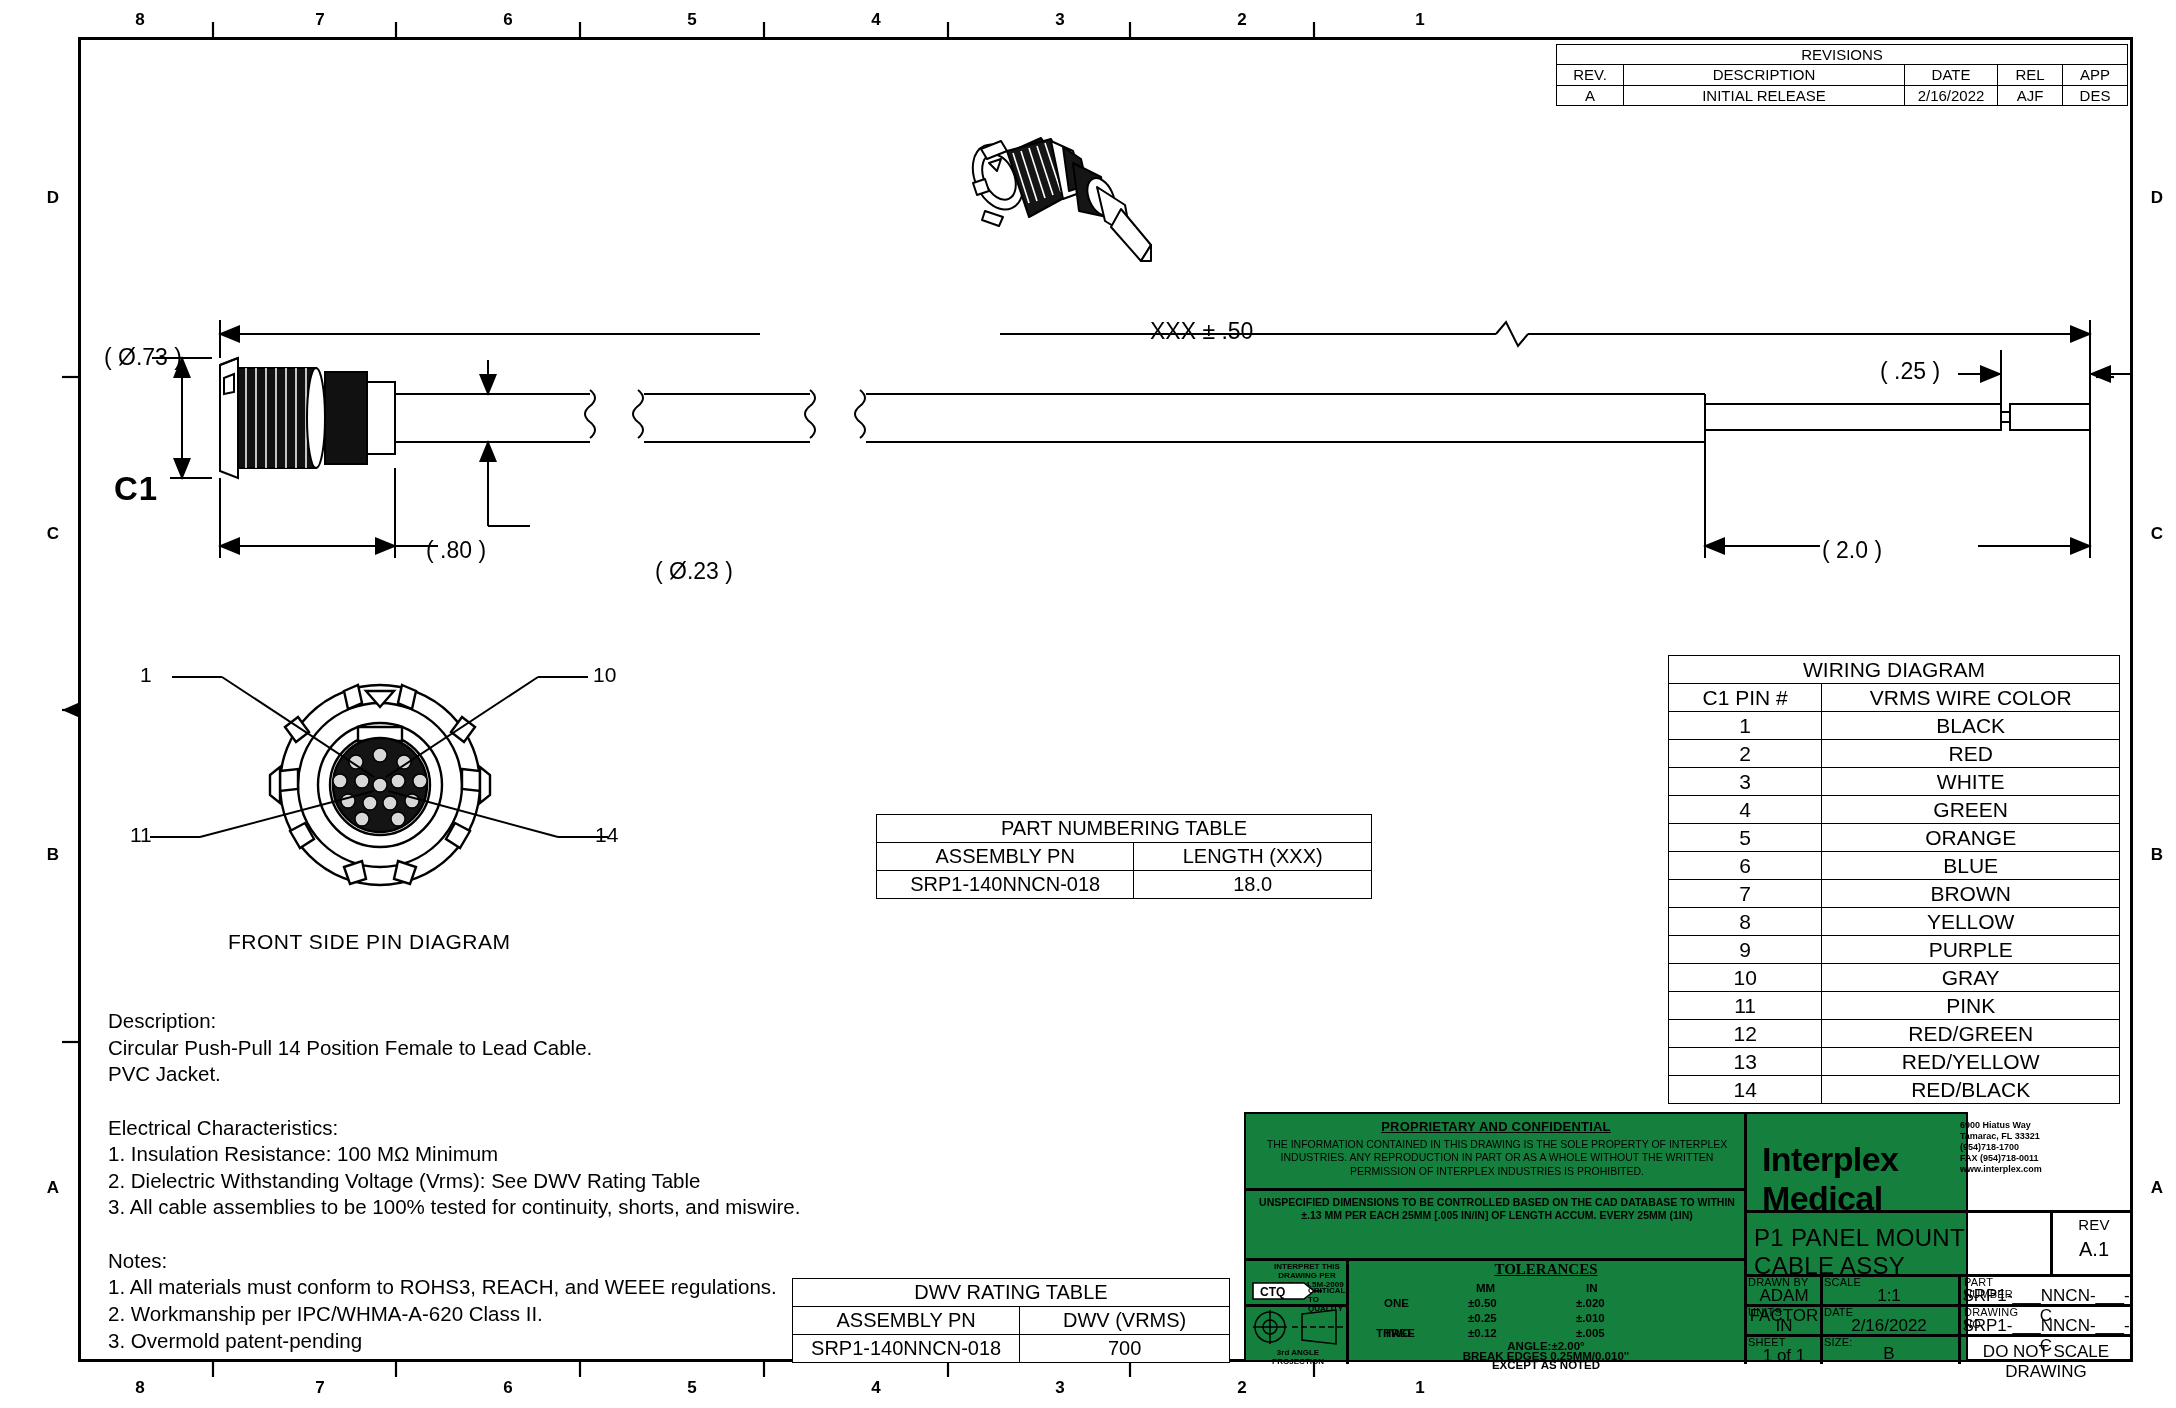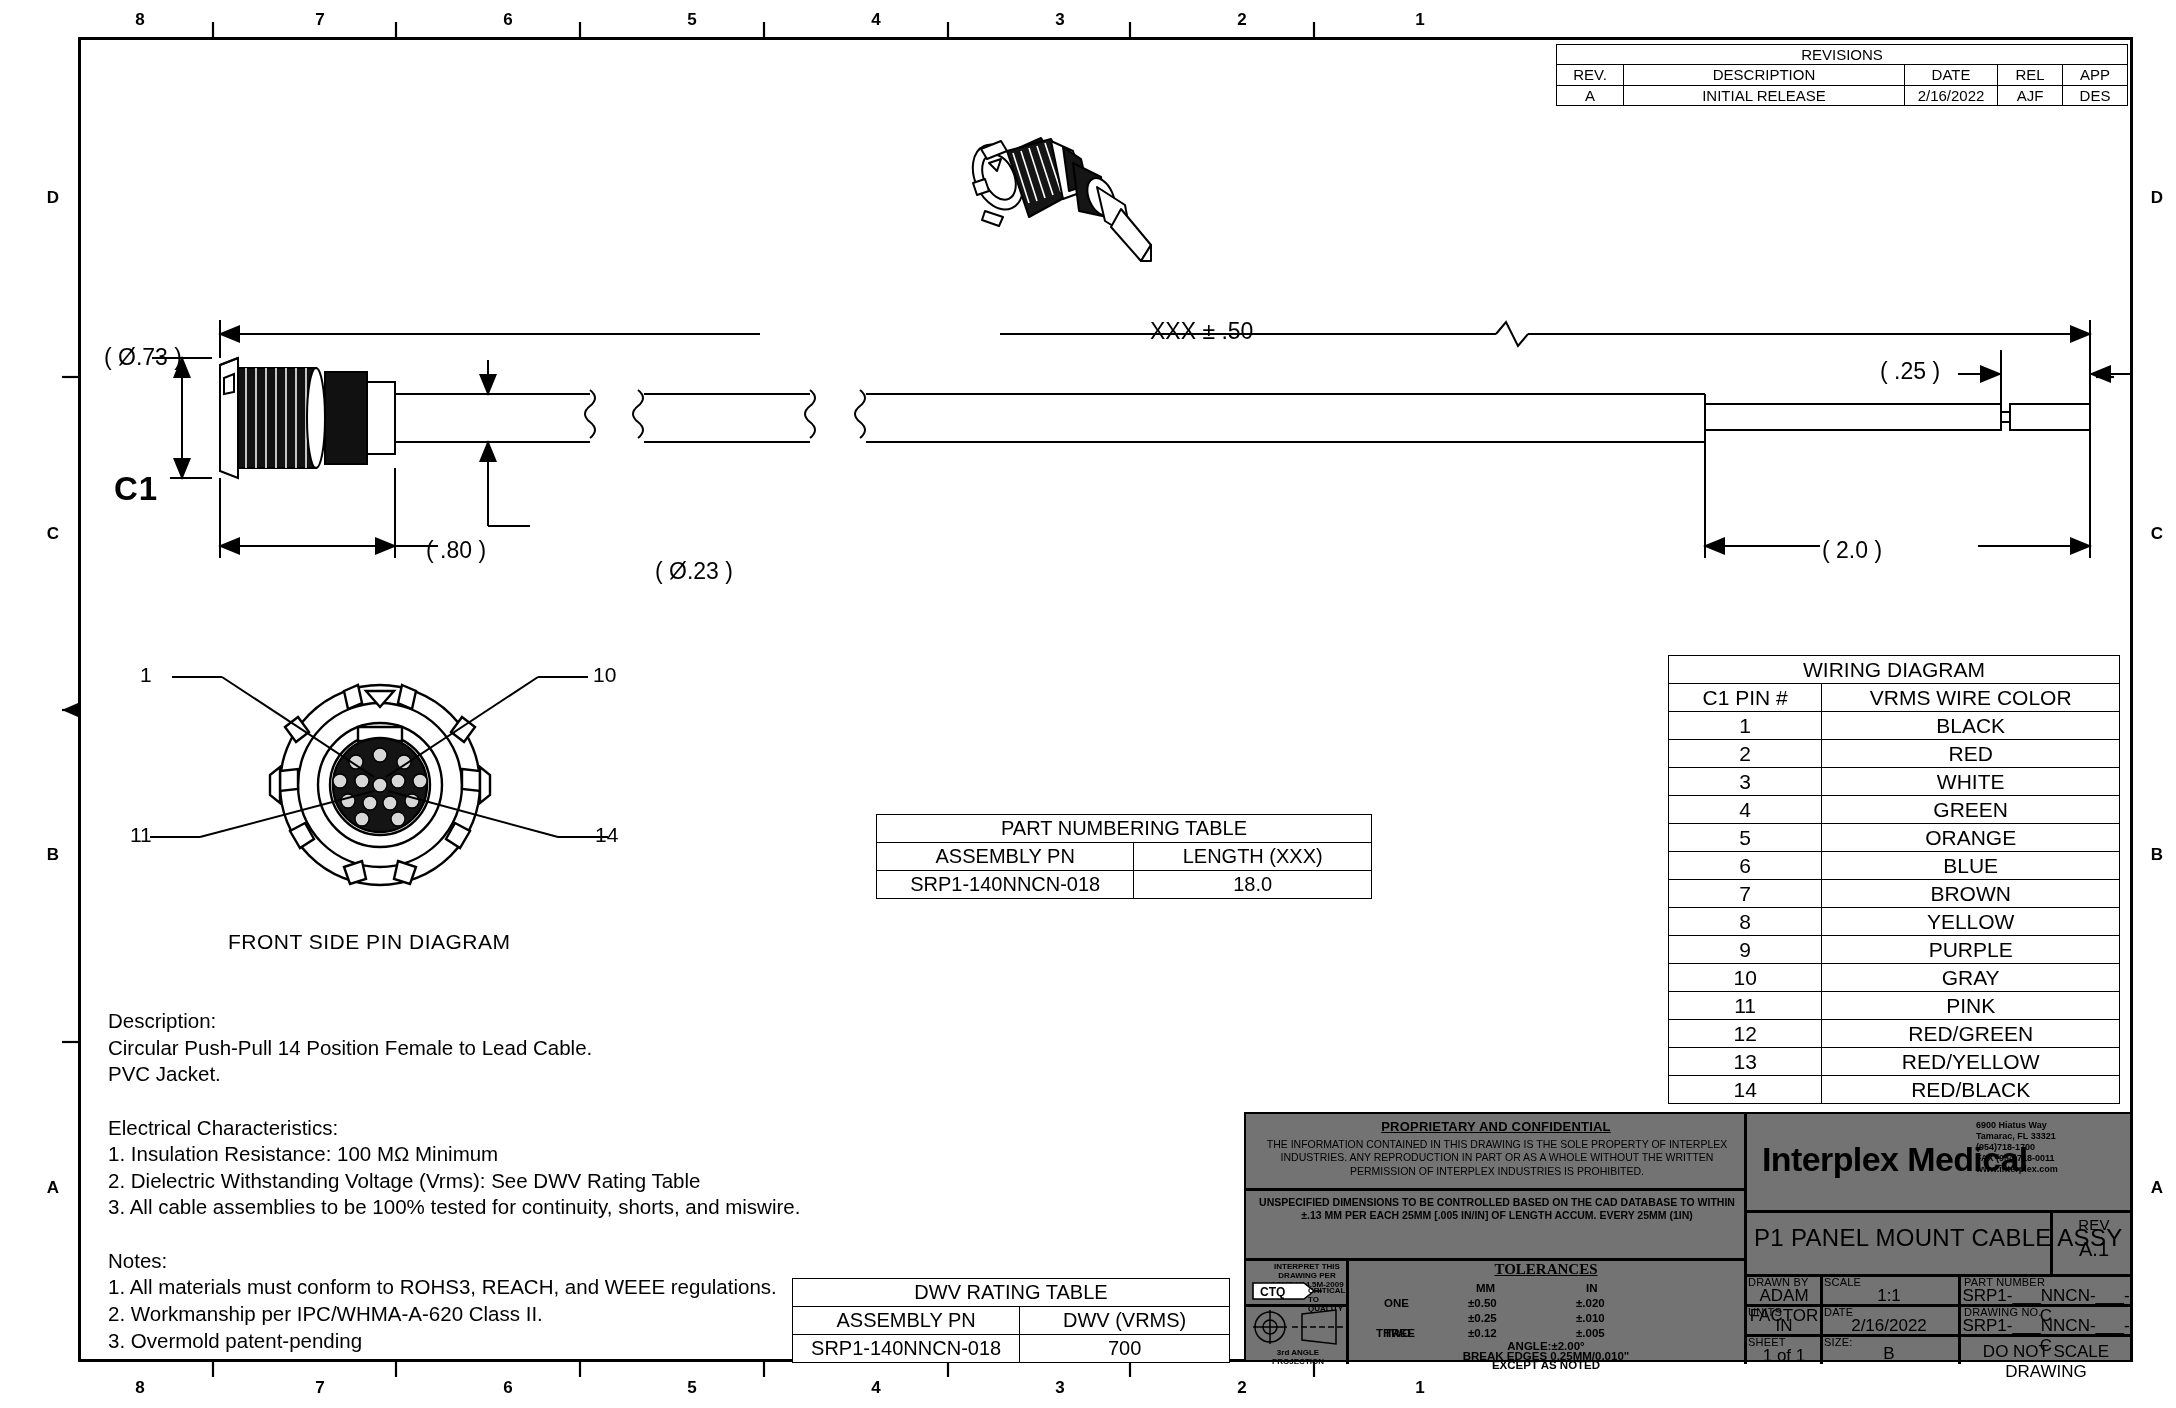--- a/index.html
+++ b/index.html
@@ -29,21 +29,21 @@
   #dwvtbl{left:792px;top:1278px;width:438px;}
   #dwvtbl table{width:100%;}
   #dwvtbl td{font-size:20px;padding:2px 4px;}
   
   #notes{left:108px;top:1008px;width:780px;font-size:20.5px;line-height:1.30;white-space:pre-wrap;}
   .dimtxt{font-size:23px;white-space:nowrap;}
   .dimtxt-sm{font-size:21px;white-space:nowrap;}
   #c1lbl{left:114px;top:470px;font-size:33px;font-weight:bold;letter-spacing:1px;}
   #fpdlbl{left:228px;top:930px;font-size:21px;letter-spacing:.5px;}
   
-  #tb{left:1244px;top:1112px;width:888px;height:250px;border:2.5px solid #000;box-sizing:border-box;background:#737373;}
+  #tb{left:1244px;top:1112px;width:724px;height:250px;border:2.5px solid #000;box-sizing:border-box;background:#15803d;}
   .tbcell{position:absolute;box-sizing:border-box;}
   .tbline{position:absolute;background:#000;}
   #propTitle{font-size:13px;font-weight:bold;text-decoration:underline;text-align:center;letter-spacing:.2px;}
   #propBody{font-size:10.5px;text-align:center;line-height:1.28;}
   #unspec{font-size:10.5px;text-align:center;line-height:1.25;font-weight:bold;}
   #tolTitle{font-size:15px;font-weight:bold;text-decoration:underline;font-family:"Liberation Serif",serif;}
   .toltxt{font-size:11.5px;font-weight:bold;}
   #brand{font-size:34px;font-weight:bold;letter-spacing:-.6px;}
   #addr{font-size:9px;font-weight:bold;line-height:1.22;}
   #dtitle{font-size:24px;letter-spacing:.3px;}
@@ -510,21 +510,21 @@
   <div class="tbcell toltxt" style="left:222px;top:198px;">±0.25</div>
   <div class="tbcell toltxt" style="left:330px;top:198px;">±.010</div>
   <div class="tbcell toltxt" style="left:130px;top:213px;">THREE</div>
   <div class="tbcell toltxt" style="left:222px;top:213px;">±0.12</div>
   <div class="tbcell toltxt" style="left:330px;top:213px;">±.005</div>
   <div class="tbcell toltxt" style="left:104px;top:226px;width:392px;text-align:center;">ANGLE:±2.00°</div>
   <div class="tbcell toltxt" style="left:104px;top:236px;width:392px;text-align:center;">BREAK  EDGES  0.25MM/0.010"</div>
   <div class="tbcell toltxt" style="left:104px;top:245px;width:392px;text-align:center;">EXCEPT  AS  NOTED</div>
 
   <div class="tbcell" id="brand" style="left:516px;top:26px;">Interplex Medical</div>
-  <div class="tbcell" id="addr" style="left:714px;top:6px;width:170px;white-space:pre-line;margin-left:16px;">6900 Hiatus Way
+  <div class="tbcell" id="addr" style="left:714px;top:6px;width:170px;white-space:pre-line;">6900 Hiatus Way
 Tamarac, FL 33321
 (954)718-1700
 FAX (954)718-0011
 www.interplex.com</div>
 
   <div class="tbcell" id="dtitle" style="left:508px;top:110px;">P1 PANEL MOUNT CABLE ASSY</div>
   <div class="tbcell fieldlbl" style="left:812px;top:102px;width:72px;text-align:center;font-size:15px;">REV</div>
   <div class="tbcell" style="left:812px;top:124px;width:72px;text-align:center;font-size:20px;">A.1</div>
 
   <div class="tbcell fieldlbl" style="left:502px;top:162px;">DRAWN  BY</div>

